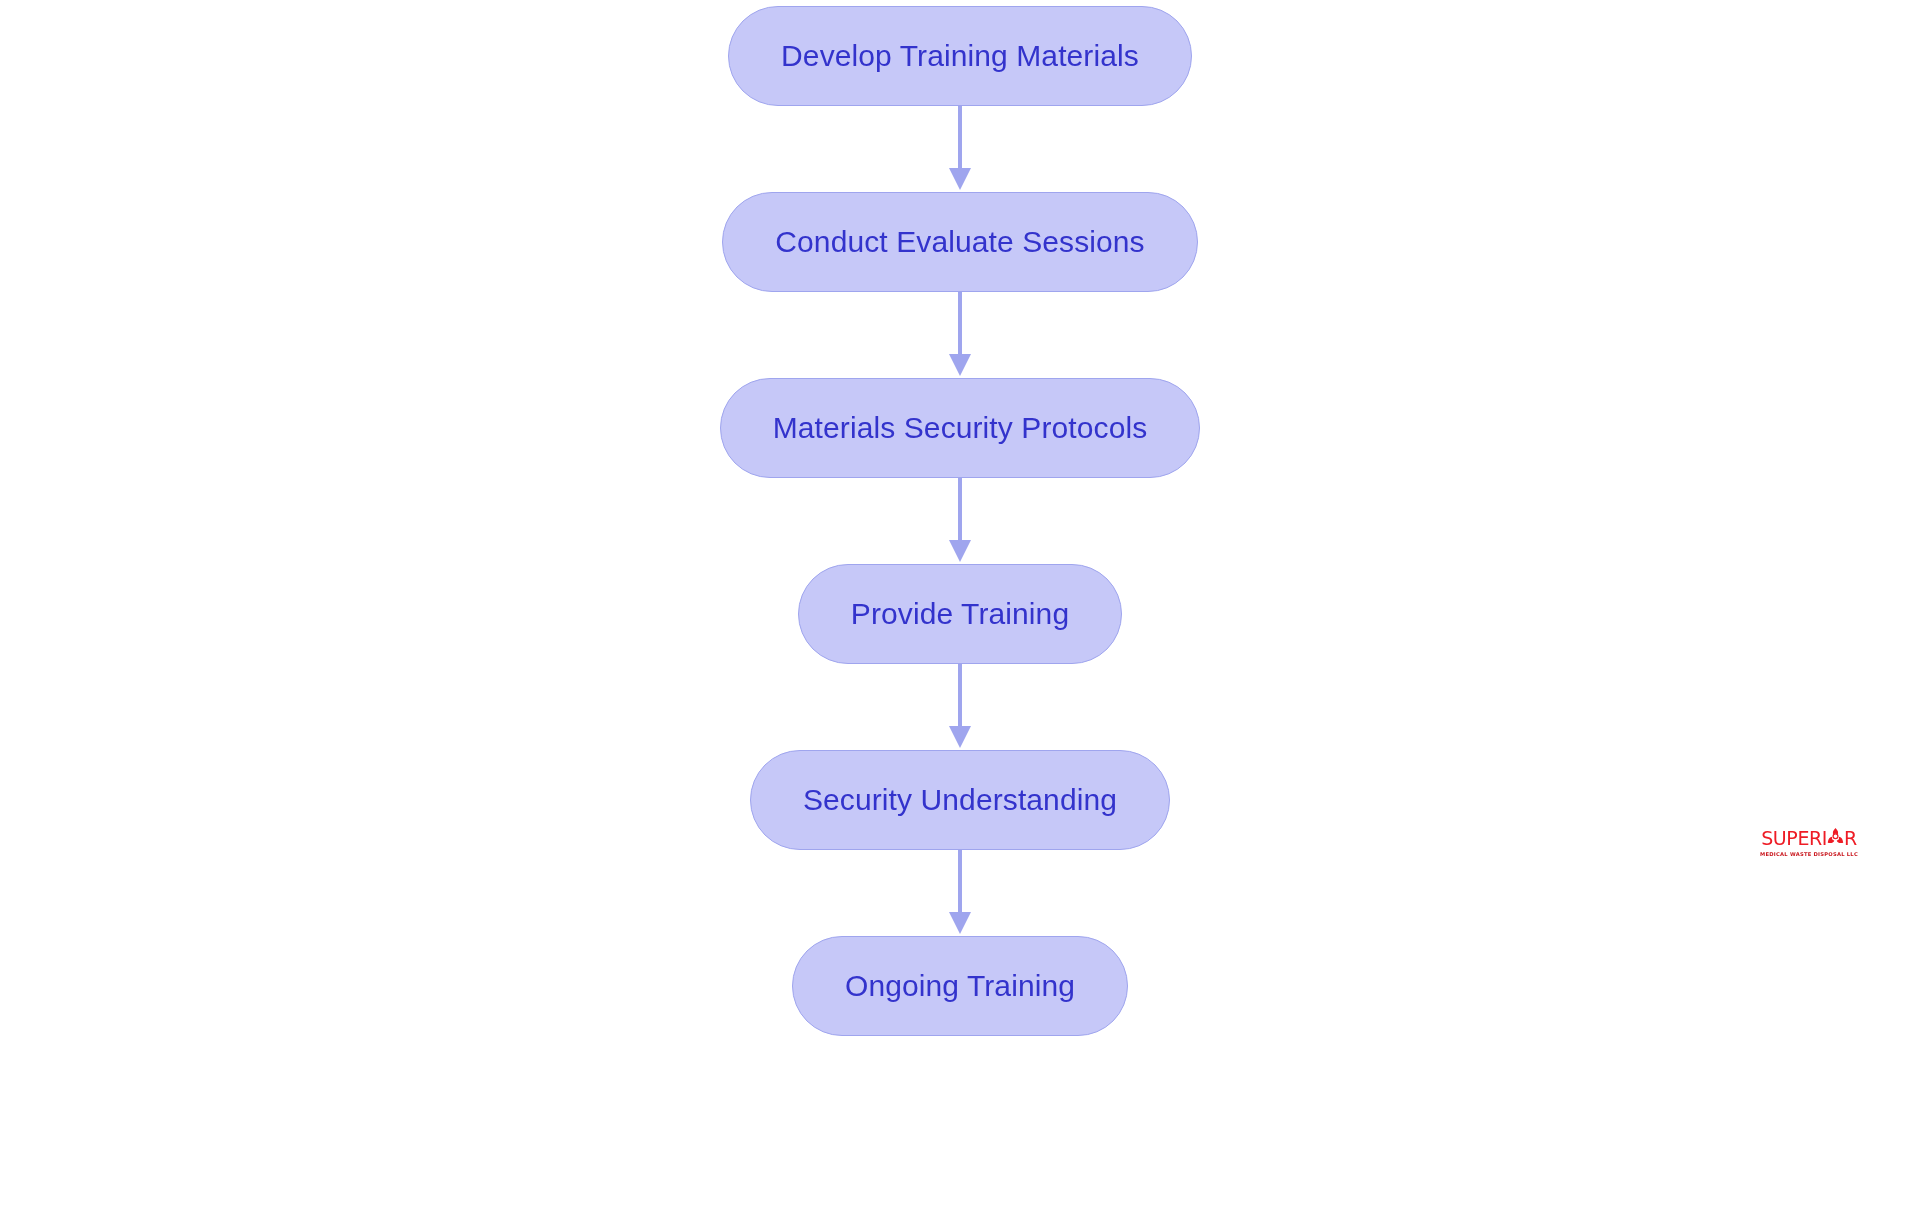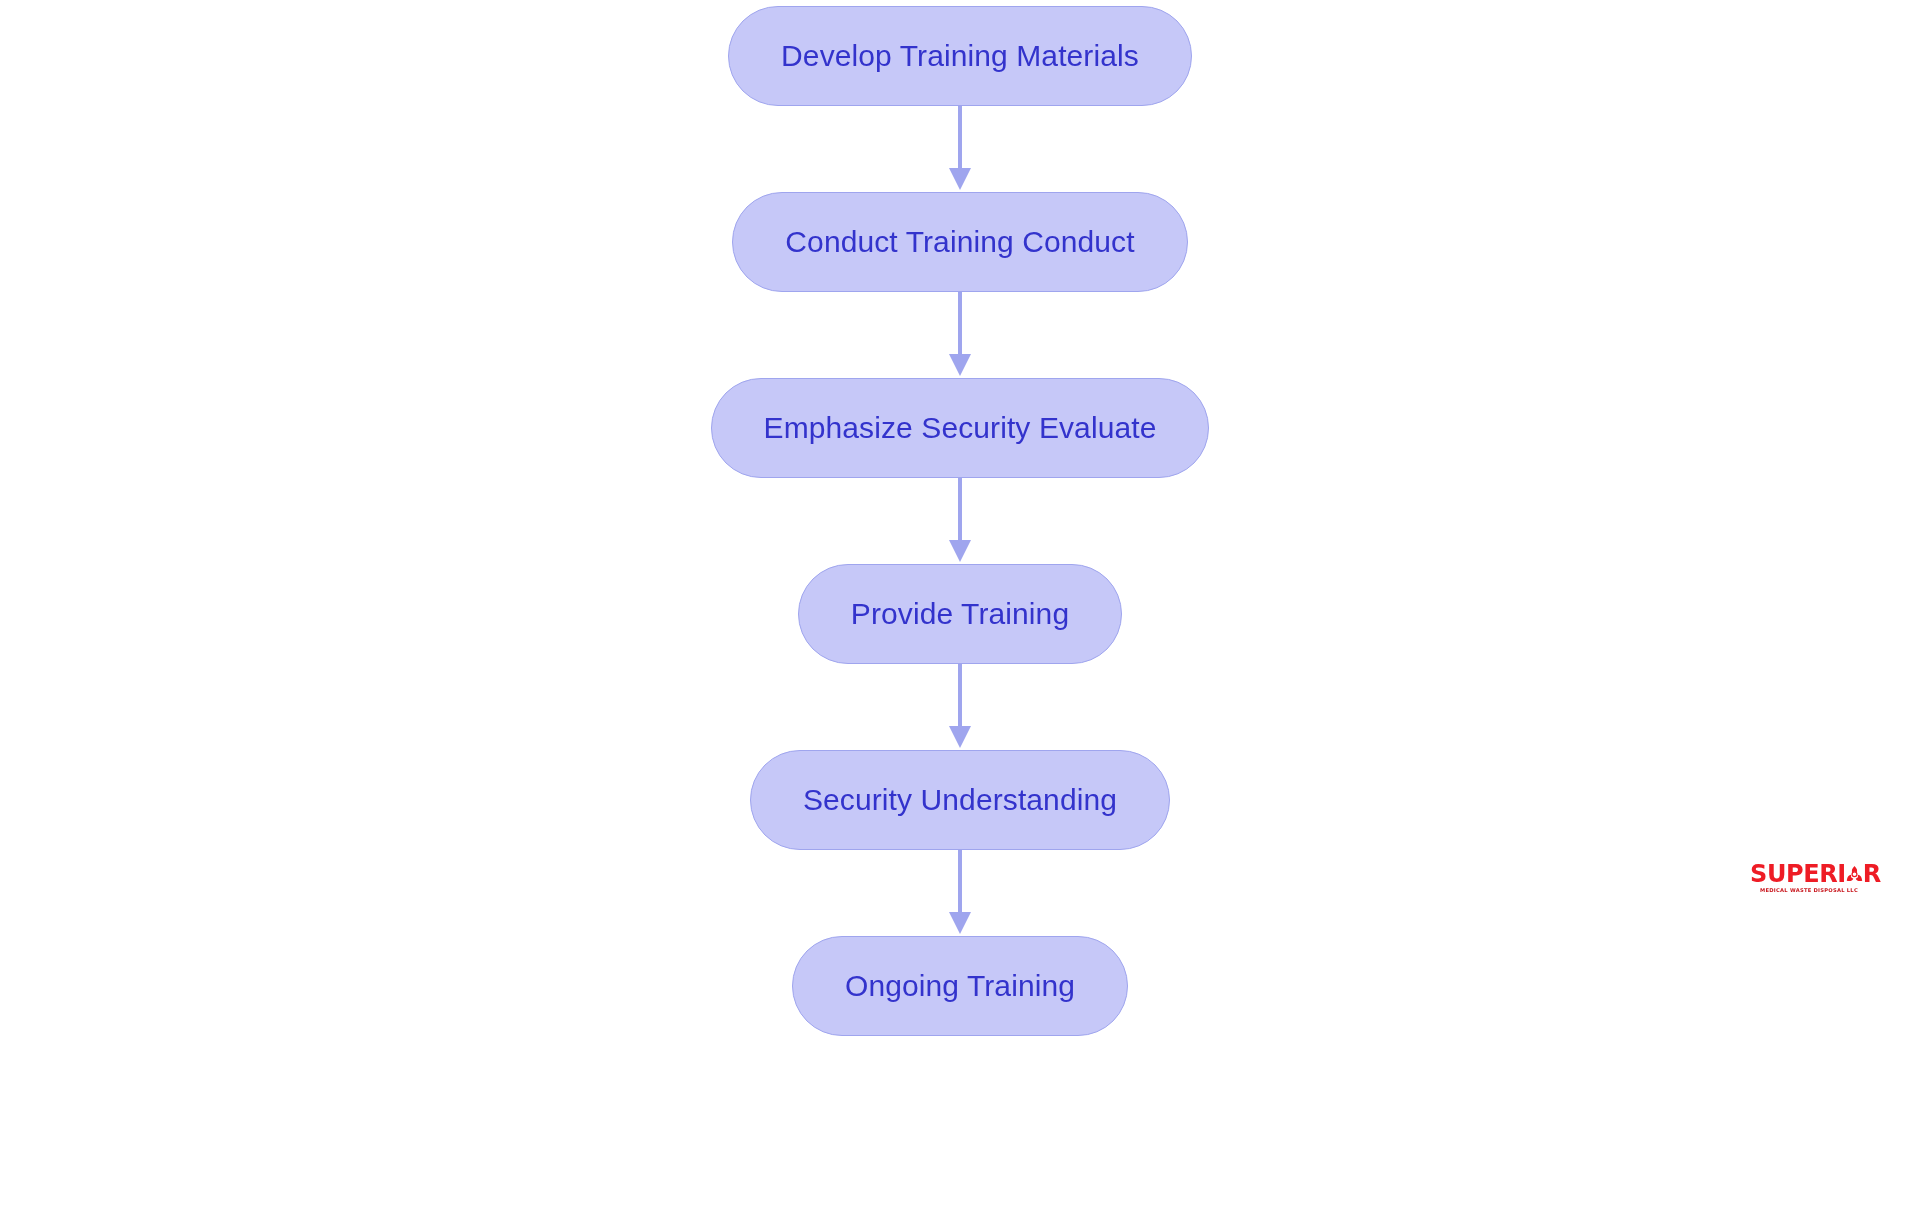--- a/index.html
+++ b/index.html
@@ -87,27 +87,26 @@
     bottom: 38px;
     width: 118px;
     height: 34px;
     text-align: center;
     user-select: none;
   }
   .wm-wordmark {
     position: relative;
     color: #ee1c25;
     font-family: "DejaVu Sans", sans-serif;
-    font-weight: 700;
-    font-size: 24px;
+    font-weight: 400;
+    font-size: 19px;
     letter-spacing: -0.4px;
     line-height: 24px;
     white-space: nowrap;
     display: block;
-    margin-top: 37px;
   }
   .wm-part { display: inline-block; vertical-align: middle; }
   .wm-biohazard {
     display: inline-block;
     vertical-align: middle;
     width: 19px;
     height: 19px;
     margin: 0 -1px;
     position: relative;
     top: -1px;
@@ -128,26 +127,26 @@
 <body>
 
 <div id="flow-canvas">
 
   <div class="flow-column" id="flow-column" style="padding-top: 6px;">
       <div class="node">Develop Training Materials</div>
       <div class="connector">
         <div class="stem"></div>
         <div class="head"></div>
       </div>
-      <div class="node">Conduct Training Conduct</div>
+      <div class="node">Conduct Evaluate Sessions</div>
       <div class="connector">
         <div class="stem"></div>
         <div class="head"></div>
       </div>
-      <div class="node">Emphasize Security Evaluate</div>
+      <div class="node">Materials Security Protocols</div>
       <div class="connector">
         <div class="stem"></div>
         <div class="head"></div>
       </div>
       <div class="node">Provide Training</div>
       <div class="connector">
         <div class="stem"></div>
         <div class="head"></div>
       </div>
       <div class="node">Security Understanding</div>

